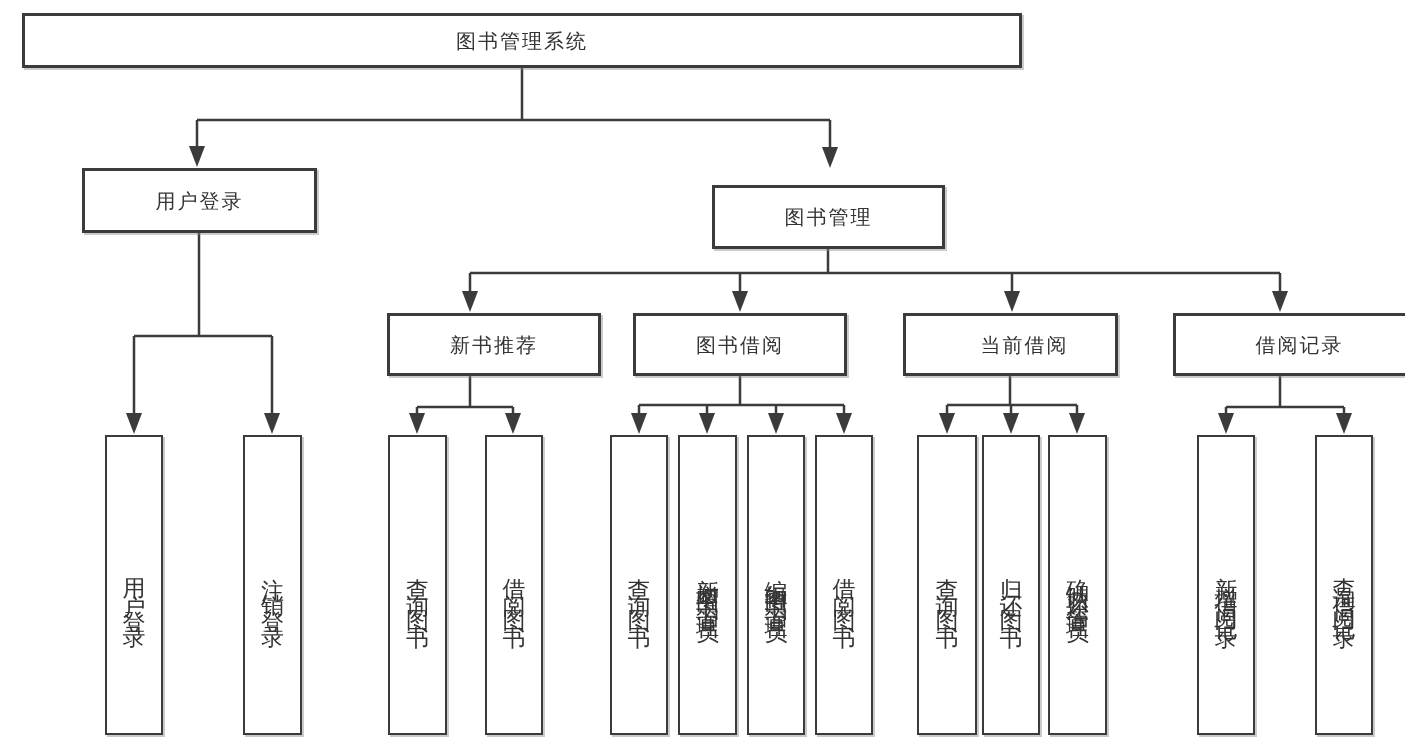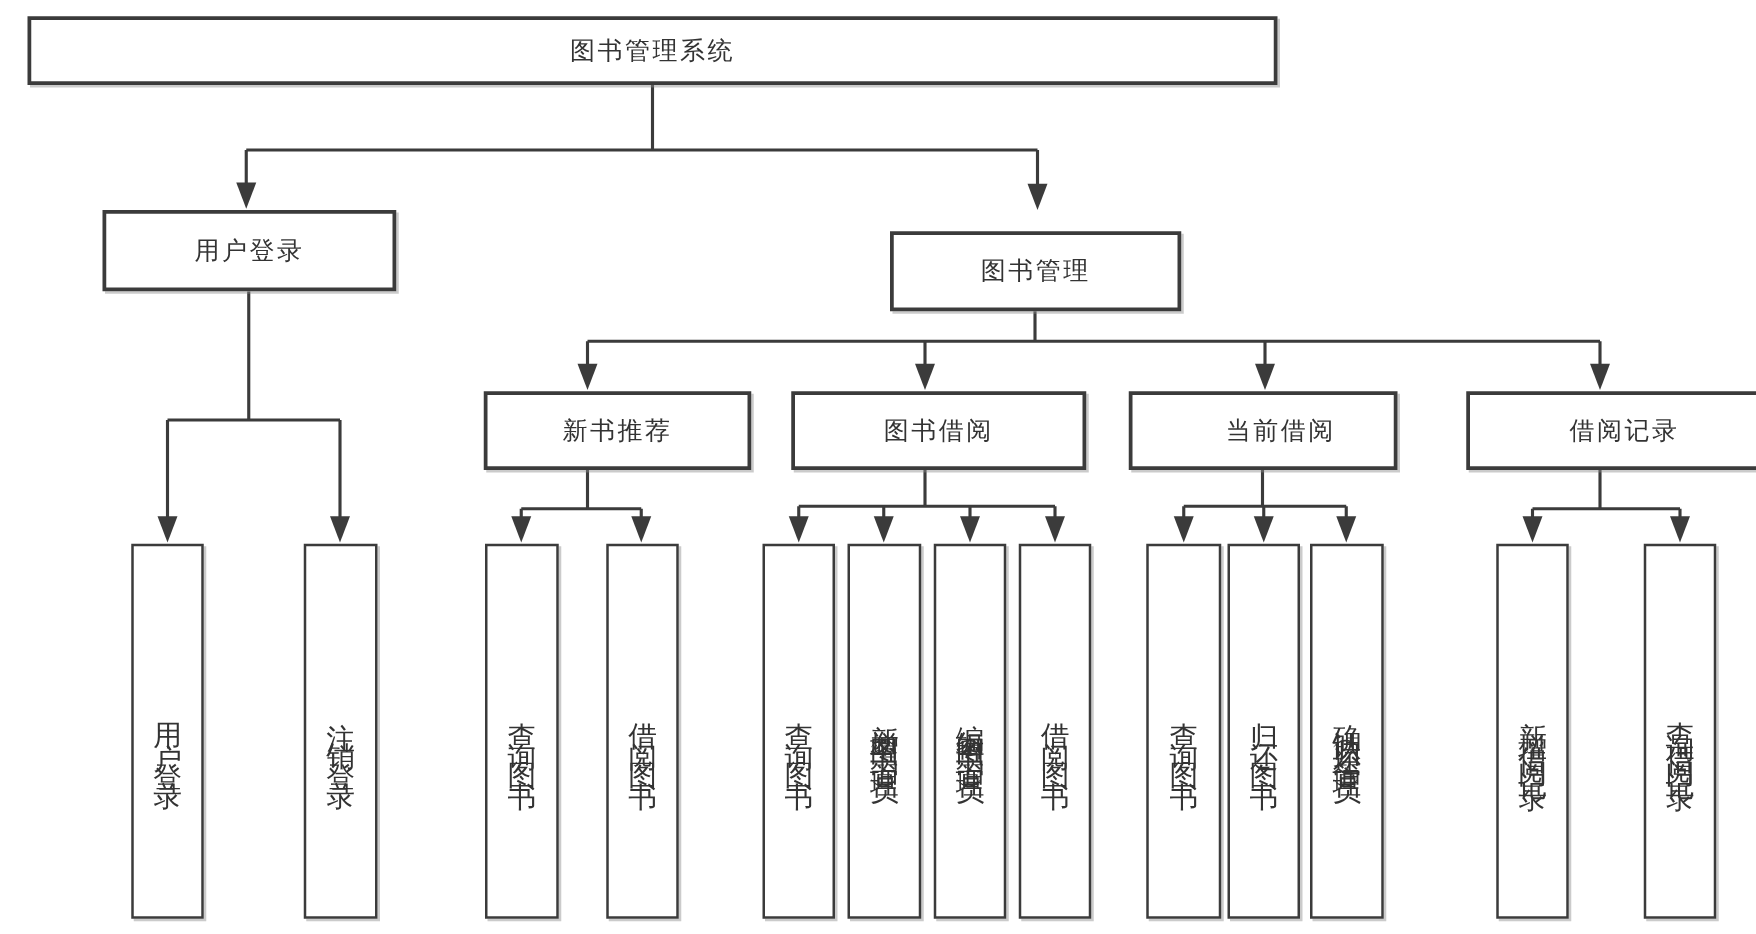--- a/index.html
+++ b/index.html
@@ -58,21 +58,21 @@
     color: #b5b5b5;
     letter-spacing: 1px;
     z-index: 10;
     white-space: nowrap;
   }
   
   #n-root            { left: 22px;   top: 13px;  width: 1000px; height: 55px; }
   #n-user-login      { left: 82px;   top: 168px; width: 235px;  height: 65px; }
   #n-book-mgmt       { left: 712px;  top: 185px; width: 233px;  height: 64px; }
   #n-new-book-rec    { left: 363px;  top: 313px; width: 214px;  height: 63px; margin-left: 24px; }
-  #n-book-borrow     { left: 633px;  top: 313px; width: 236px;  height: 63px; }
+  #n-book-borrow     { left: 633px;  top: 313px; width: 214px;  height: 63px; }
   #n-current-borrow  { left: 903px;  top: 313px; width: 215px;  height: 63px; padding-left: 28px; }
   #n-borrow-records  { left: 1173px; top: 313px; width: 253px;  height: 63px; }
   .leaf { top: 435px; height: 300px; border-width: 2.5px; }
   #l-user-login      { left: 105px;  width: 58px; }
   #l-logout          { left: 243px;  width: 59px; }
   #l-query-book-rec  { left: 388px;  width: 59px; }
   #l-borrow-book-rec { left: 485px;  width: 58px; }
   #l-query-book-bor  { left: 610px;  width: 58px; }
   #l-add-book        { left: 678px;  width: 59px; }
   #l-edit-book       { left: 747px;  width: 58px; }

